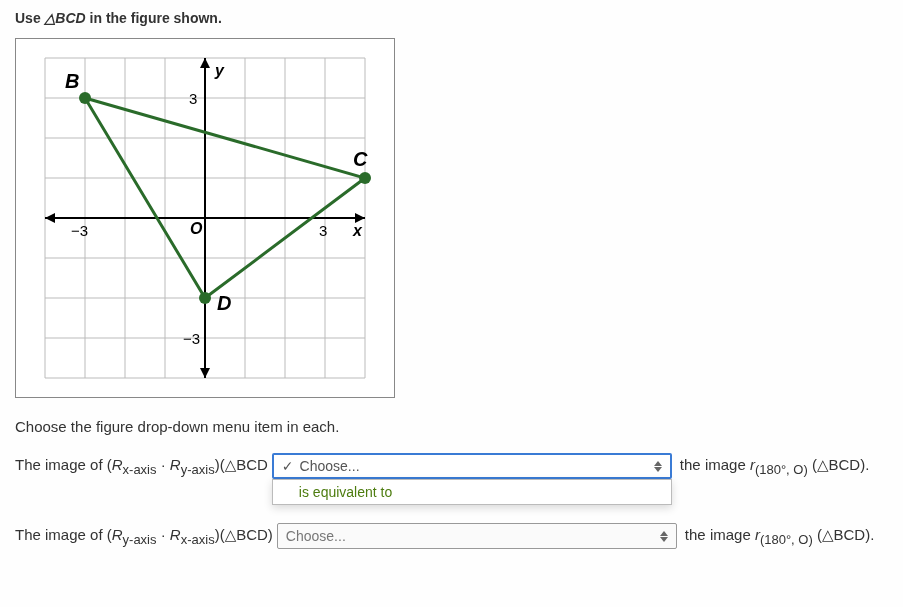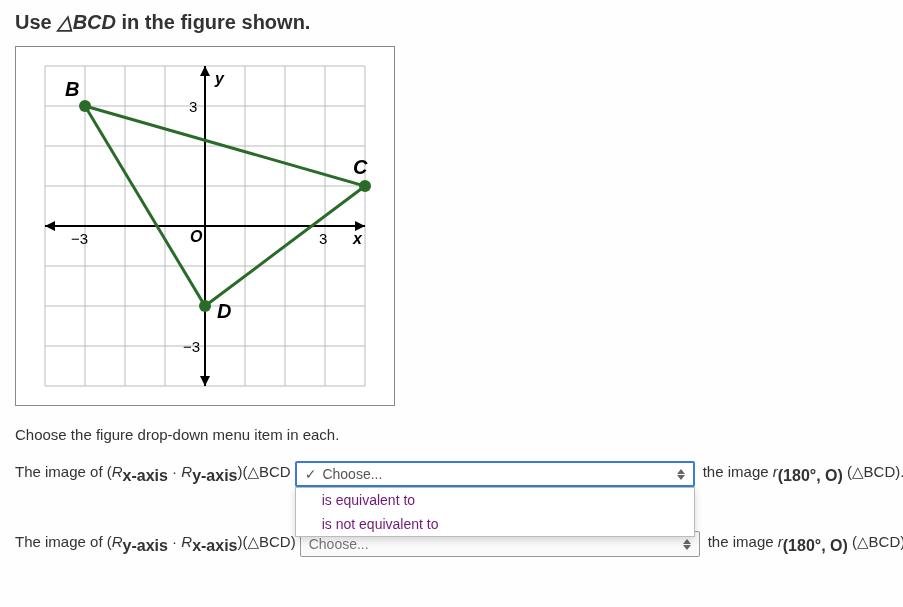--- a/index.html
+++ b/index.html
@@ -6,21 +6,21 @@
     body {
       font-family: Arial, Helvetica, sans-serif;
       background: #fefefe;
       width: 903px;
       height: 607px;
       padding: 10px 15px;
       color: #333;
       position: relative;
     }
     .heading {
-      font-size: 20px;
+      font-size: 14px;
       font-weight: bold;
       margin-bottom: 12px;
     }
     .graph-wrap {
       border: 1px solid #888;
       width: 380px;
       height: 360px;
       background: #fff;
       display: flex;
       align-items: center;
@@ -100,25 +100,25 @@
       left: 0;
       width: 400px;
       background: #fff;
       border: 1px solid #bbb;
       box-shadow: 0 3px 8px rgba(0,0,0,0.15);
       z-index: 10;
     }
     .menu-item {
       padding: 4px 10px 4px 26px;
       font-size: 14px;
-      color: #701a75;
+      color: #4d7c0f;
       cursor: default;
     }
     .suffix { white-space: nowrap; margin-left: 4px; }
-    sub { font-size: 16px; font-weight: bold; }
+    sub { font-size: 13px; }
     .ital { font-style: italic; }
   </style>
 </head>
 <body>
 
 <div class="heading">
   <span>Use </span><span class="ital">△BCD</span><span> in the figure shown.</span>
 </div>
 
 <div class="graph-wrap">
@@ -183,21 +183,20 @@
     <div class="dropdown-open-btn">
       <span style="margin-right:6px;">✓</span>
       <span>Choose...</span>
       <div class="stepper">
         <div class="tri-up"></div>
           <div class="tri-down"></div>
       </div>
     </div>
     <div class="menu-panel">
       <div class="menu-item">is equivalent to</div>
-      <div class="menu-item">is not equivalent to</div>
     </div>
   </div>
   <span class="suffix">
     <span> the image </span><span class="ital">r</span><sub>(180°, O)</sub><span> (△BCD).</span>
   </span>
 </div>
 
 <div class="row" style="margin-top:44px;align-items:center;">
   <span class="prefix">
     <span>The image of (</span><span class="ital">R</span><sub>y-axis</sub><span> · </span><span class="ital">R</span><sub>x-axis</sub><span>)(△BCD)</span>

